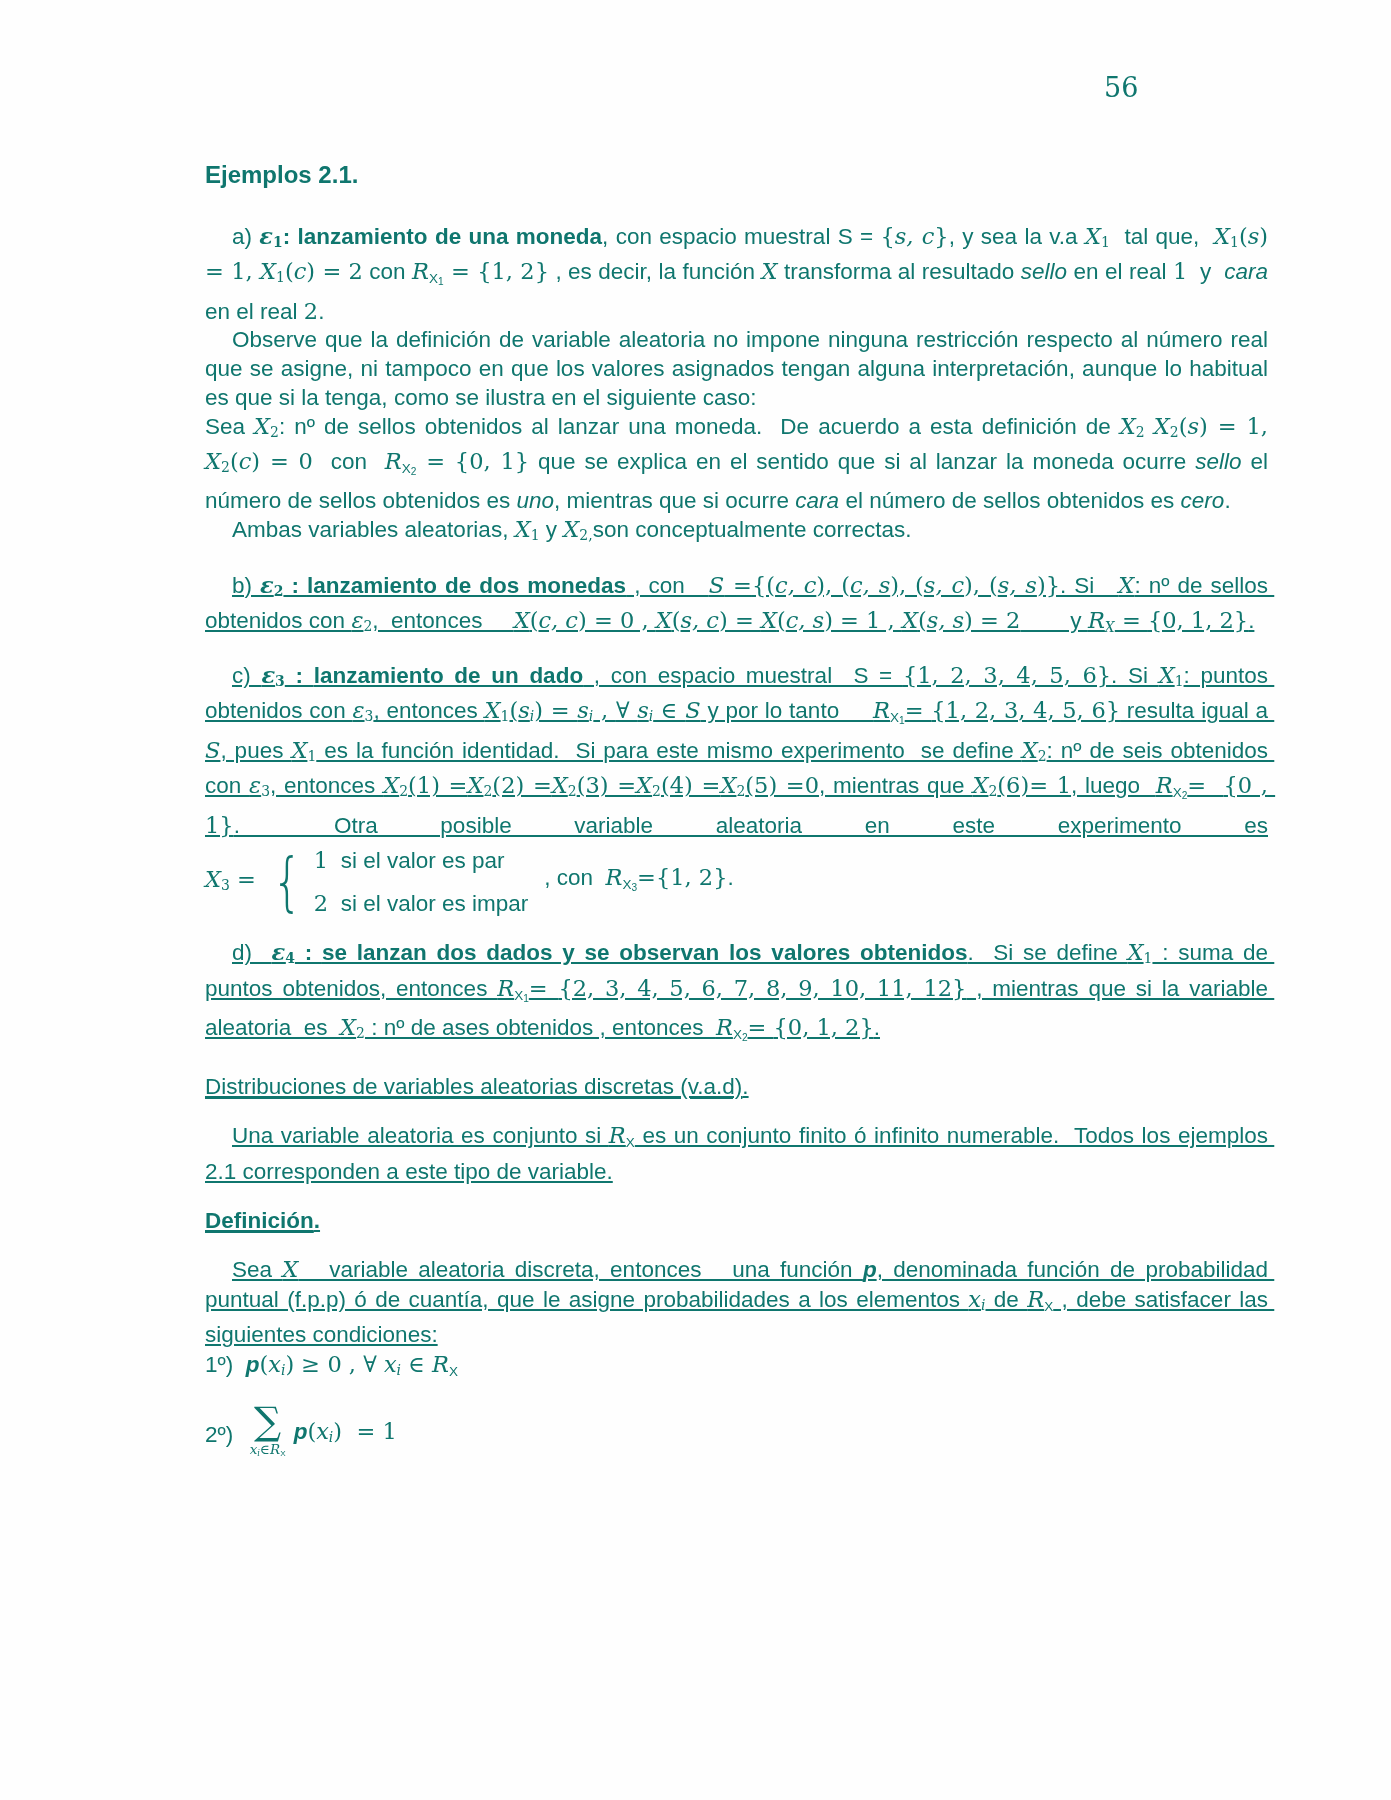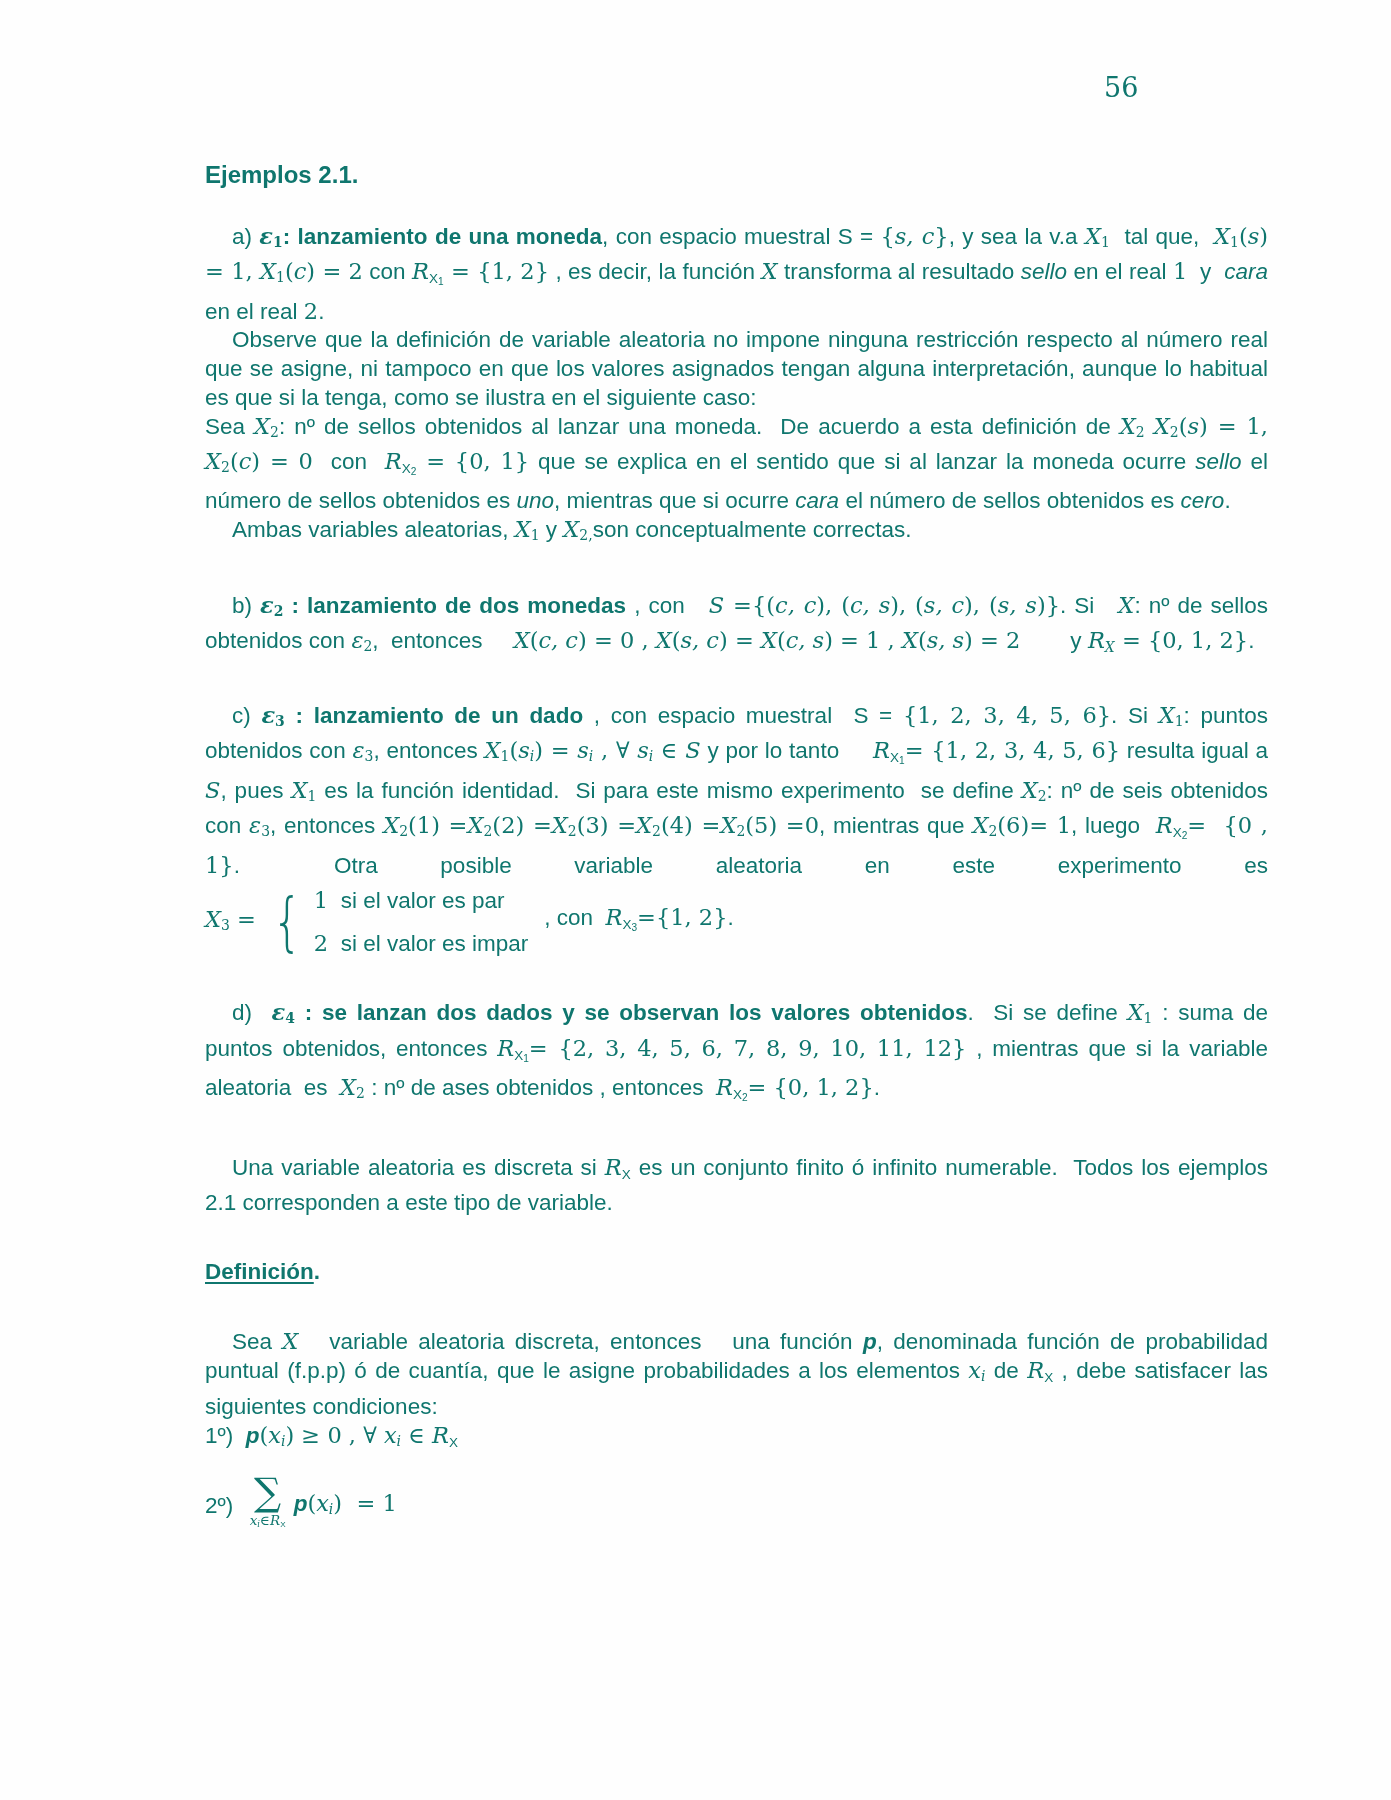--- a/index.html
+++ b/index.html
@@ -21,21 +21,21 @@
     font-size:22.5px;line-height:28.6px;
     text-align:justify;
   }
   .heading{font-weight:bold;margin:0;}
   .heading.plain{font-weight:normal;}
   .title{font-size:24px;line-height:30px;}
   .para{margin:0;}
   .indent{text-indent:27px;}
   .left{text-align:left;}
   .jlast{text-align-last:justify;}
-  .gap{margin-top:40px;}
+  .gap{margin-top:20px;text-decoration:underline;}
   .gap-md{margin-top:32px;}
   .gap-sm{margin-top:6px;}
   .run{white-space:pre-wrap;}
   .b{font-weight:bold;}
   .i{font-style:italic;}
   .bi{font-weight:bold;font-style:italic;}
   .u{text-decoration:underline;text-underline-offset:3px;}
   .m{font-family:"DejaVu Serif",serif;font-style:italic;}
   .mn{font-family:"DejaVu Serif",serif;font-style:normal;}
   .sbm{font-family:"DejaVu Serif",serif;font-style:normal;font-size:0.62em;vertical-align:-0.25em;}
@@ -77,21 +77,22 @@
       <div class="piecewise gap-sm">
         <span class="pw-lhs"><span class="run m">X</span><span class="run sbm">3</span><span class="run mn"> = </span></span>
         <span class="pw-brace">{</span>
         <span class="pw-cases">
           <span class="pw-case"><span class="run mn">1</span><span class="run ">  si el valor es par</span></span>
           <span class="pw-case"><span class="run mn">2</span><span class="run ">  si el valor es impar</span></span>
         </span>
         <span class="pw-post"><span class="run ">, con  </span><span class="run m">R</span><span class="run sb">X</span><span class="run sb2">3</span><span class="run mn">=</span><span class="run mn">{1, 2}</span><span class="run ">.</span></span>
       </div>
       <p class="para indent gap"><span class="run ">d)  </span><span class="run b m">ε</span><span class="run b sbm">4</span><span class="run b"> : </span><span class="run b">se lanzan dos dados y se observan los valores obtenidos</span><span class="run ">.  Si se define </span><span class="run m">X</span><span class="run sbm">1</span><span class="run "> : suma de puntos obtenidos, entonces </span><span class="run m">R</span><span class="run sb">X</span><span class="run sb2">1</span><span class="run mn">= </span><span class="run mn">{2, 3, 4, 5, 6, 7, 8, 9, 10, 11, 12}</span><span class="run "> , mientras que si la variable aleatoria  es  </span><span class="run m">X</span><span class="run sbm">2</span><span class="run "> : nº de ases obtenidos , entonces  </span><span class="run m">R</span><span class="run sb">X</span><span class="run sb2">2</span><span class="run mn">= </span><span class="run mn">{0, 1, 2}</span><span class="run ">.</span></p>
-      <p class="para indent gap"><span class="run ">Una variable aleatoria es discreta si </span><span class="run m">R</span><span class="run sb">X</span><span class="run "> es un conjunto finito ó infinito numerable.  Todos los ejemplos 2.1 corresponden a este tipo de variable.</span></p>
+      <div class="heading plain gap"><span class="run u">Distribuciones de variables aleatorias discretas (v.a.d)</span><span class="run ">.</span></div>
+      <p class="para indent gap"><span class="run ">Una variable aleatoria es conjunto si </span><span class="run m">R</span><span class="run sb">X</span><span class="run "> es un conjunto finito ó infinito numerable.  Todos los ejemplos 2.1 corresponden a este tipo de variable.</span></p>
       <div class="heading gap"><span class="run b u">Definición</span><span class="run b">.</span></div>
       <p class="para indent gap"><span class="run ">Sea </span><span class="run m">X</span><span class="run ">   variable aleatoria discreta, entonces   una función </span><span class="run bi">p</span><span class="run ">, denominada función de probabilidad puntual (f.p.p) ó de cuantía, que le asigne probabilidades a los elementos </span><span class="run m">x</span><span class="run msb">i</span><span class="run "> de </span><span class="run m">R</span><span class="run sb">X</span><span class="run "> , debe satisfacer las siguientes condiciones:</span></p>
       <p class="para left"><span class="run ">1º)  </span><span class="run bi">p</span><span class="run mn">(</span><span class="run m">x</span><span class="run msb">i</span><span class="run mn">)</span><span class="run mn"> ≥ 0 , </span><span class="run mn">∀ </span><span class="run m">x</span><span class="run msb">i</span><span class="run mn"> ∈ </span><span class="run m">R</span><span class="run sb">X</span></p>
       <div class="sumline ">
         <span class="sum-pre"><span class="run ">2º)  </span></span>
         <span class="sigma-wrap">
           <span class="sigma">∑</span>
           <span class="sigma-sub"><span class="run m">x</span><span class="run msb">i</span><span class="run mn">∈</span><span class="run m">R</span><span class="run sb">X</span></span>
         </span>
         <span class="sum-post"><span class="run bi">p</span><span class="run mn">(</span><span class="run m">x</span><span class="run msb">i</span><span class="run mn">)</span><span class="run mn">  = 1</span></span>

